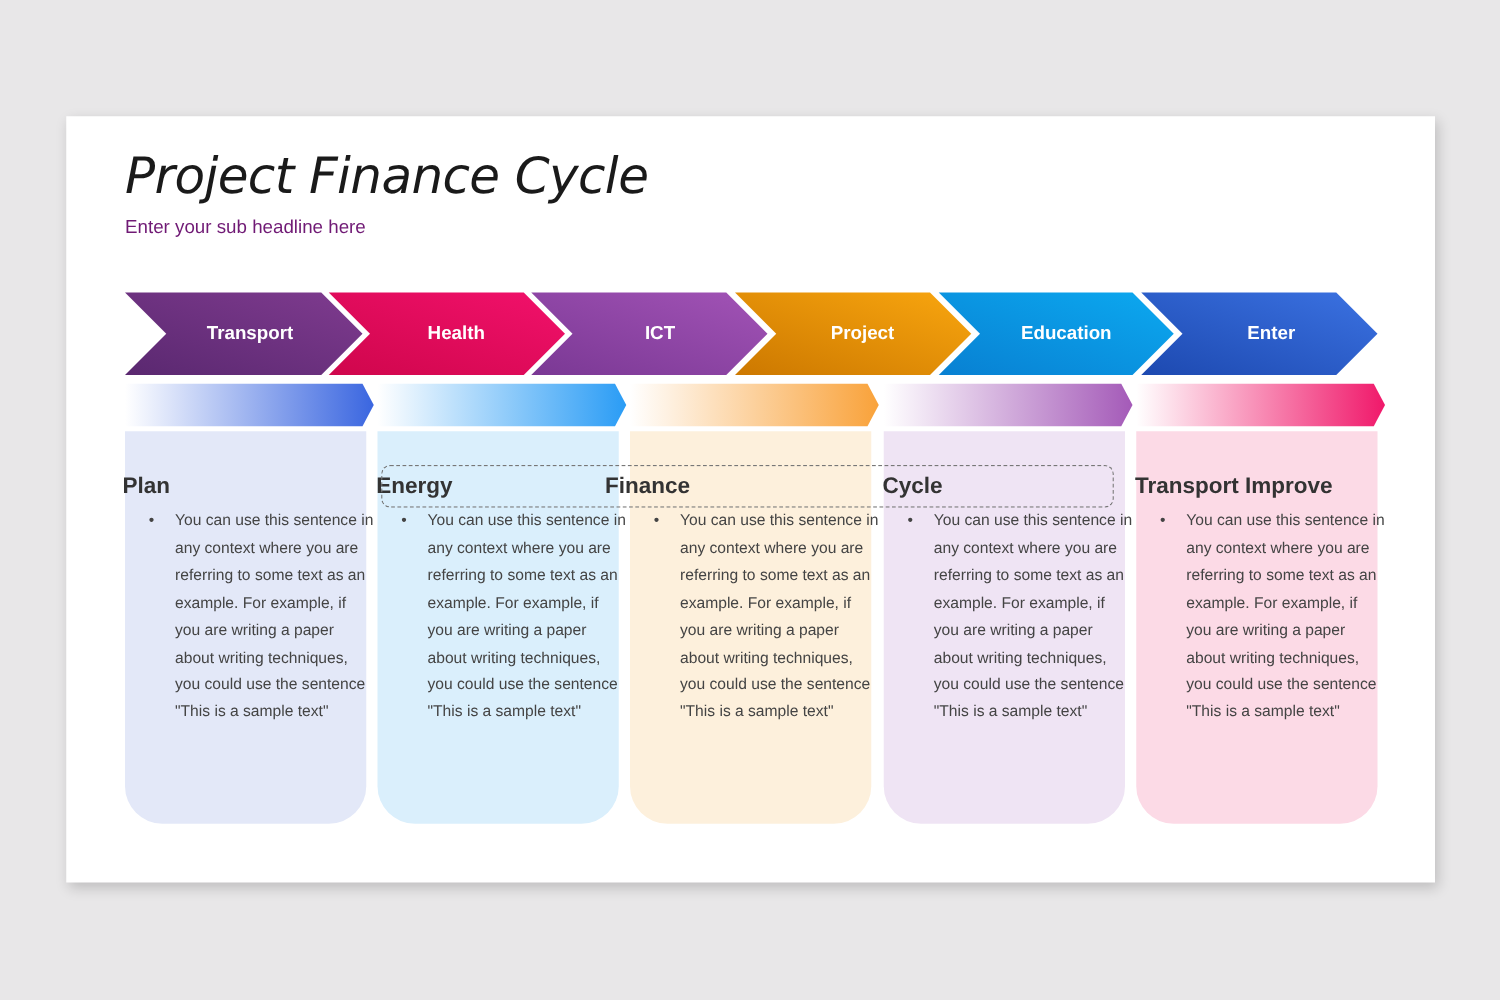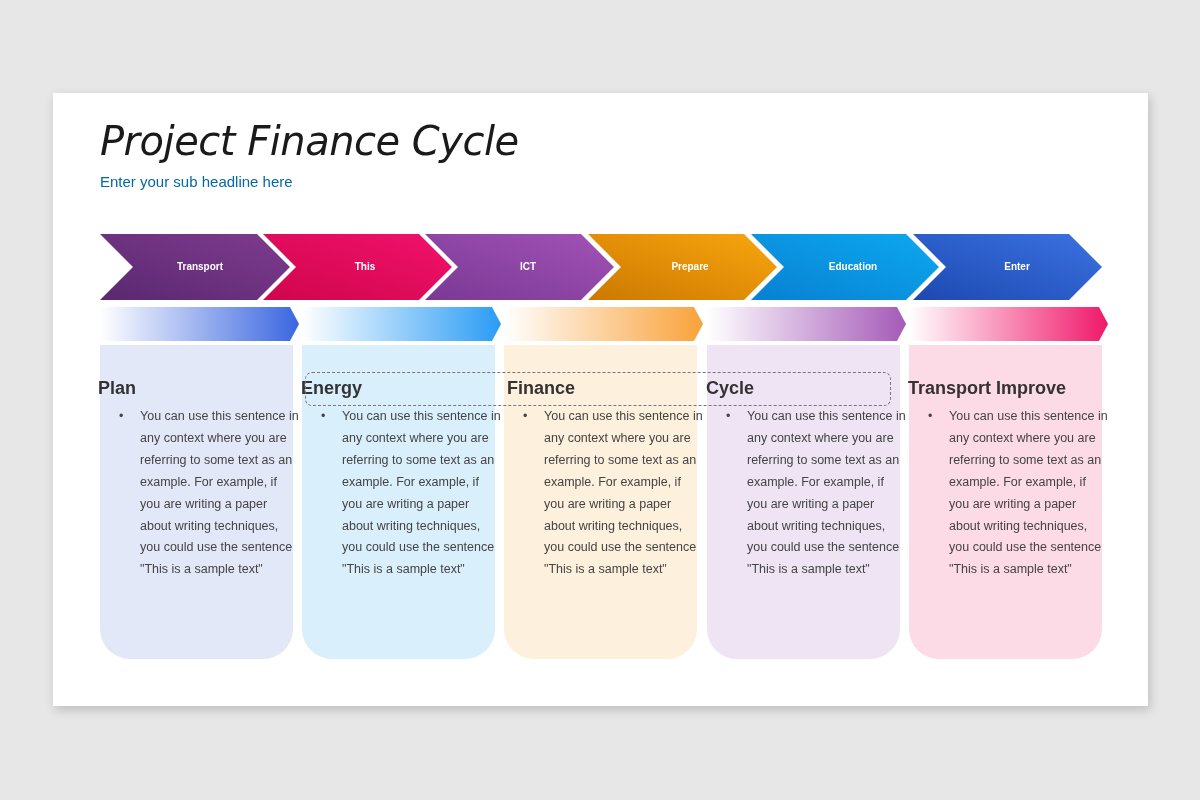--- a/index.html
+++ b/index.html
@@ -1,21 +1,21 @@
 <!DOCTYPE html>
 <html><head>
 <meta charset="utf-8">
 <style>
   html, body { margin:0; padding:0; }
   body { width:1200px; height:800px; background:#e8e7e8; position:relative; overflow:hidden; font-family:"Liberation Sans", sans-serif; }
   .slide { position:absolute; left:53px; top:93px; width:1095px; height:613px; background:#ffffff; box-shadow:2px 4px 10px rgba(0,0,0,0.18); }
   .title { position:absolute; left:100px; top:118px; font-size:40px; color:#1a1a1a; font-family:"DejaVu Sans", sans-serif; font-weight:normal; letter-spacing:-0.5px; white-space:nowrap;font-style:italic; }
-  .subtitle { position:absolute; left:100px; top:173px; font-size:15px; color:#0369a1; white-space:nowrap; }
+  .subtitle { position:absolute; left:100px; top:173px; font-size:15px; color:#701a75; white-space:nowrap; }
   .chevrons { position:absolute; left:0; top:0; }
-  .chev-label { position:absolute; top:234px; height:54px; line-height:66px; color:#fff; font-weight:bold; font-size:10px; text-align:center; width:150px; }
+  .chev-label { position:absolute; top:234px; height:54px; line-height:66px; color:#fff; font-weight:bold; font-size:15px; text-align:center; width:150px; }
   .card { position:absolute; top:345px; width:193px; height:314px; border-radius:0 0 30px 30px; }
   .card-title { position:absolute; top:378px; width:193px; text-align:left; font-weight:bold; font-size:18px; color:#333; white-space:nowrap; }
   .card-body { position:absolute; top:406px; width:160px; font-size:12.5px; line-height:21.9px; color:#444; }
   .card-body .bullet { position:absolute; left:-21px; top:0; }
   .dashed { position:absolute; left:305px; top:372px; width:584px; height:32px; border:1.5px dashed #777; border-radius:7px; }
 </style>
 </head>
 <body>
 
 <div class="slide"></div>
@@ -80,35 +80,35 @@
   <polygon fill="url(#g5)" points="913,234 1069,234 1102,267 1069,300 913,300 946,267"></polygon>
 
   <polygon fill="url(#b0)" points="100,307 290,307 299,324 290,341 100,341"></polygon>
   <polygon fill="url(#b1)" points="302,307 492,307 501,324 492,341 302,341"></polygon>
   <polygon fill="url(#b2)" points="504,307 694,307 703,324 694,341 504,341"></polygon>
   <polygon fill="url(#b3)" points="707,307 897,307 906,324 897,341 707,341"></polygon>
   <polygon fill="url(#b4)" points="909,307 1099,307 1108,324 1099,341 909,341"></polygon>
 </svg>
 
 <div class="chev-label" style="left:125px">Transport</div>
-<div class="chev-label" style="left:290px">This</div>
+<div class="chev-label" style="left:290px">Health</div>
 <div class="chev-label" style="left:453px">ICT</div>
-<div class="chev-label" style="left:615px">Prepare</div>
+<div class="chev-label" style="left:615px">Project</div>
 <div class="chev-label" style="left:778px">Education</div>
 <div class="chev-label" style="left:942px">Enter</div>
 
 <div class="card" style="left:100px; background:#e3e8f8"></div>
 <div class="card" style="left:302px; background:#daeffc"></div>
 <div class="card" style="left:504px; background:#fdf0dc"></div>
 <div class="card" style="left:707px; background:#efe4f4"></div>
 <div class="card" style="left:909px; background:#fcdae6"></div>
 
 <div class="card-title" style="left:98px">Plan</div>
 <div class="card-title" style="left:301px">Energy</div>
-<div class="card-title" style="left:507px">Finance</div>
+<div class="card-title" style="left:484px">Finance</div>
 <div class="card-title" style="left:706px">Cycle</div>
 <div class="card-title" style="left:908px">Transport Improve</div>
 
 <div class="card-body" style="left:140px">
   <span class="bullet">•</span>
   <span>You can use this sentence  in any context where you are referring to some text  as an example. For example, if you are writing a paper about writing techniques,  you could use the sentence  "This is a sample text"</span>
 </div>
 <div class="card-body" style="left:342px">
   <span class="bullet">•</span>
   <span>You can use this sentence  in any context where you are referring to some text  as an example. For example, if you are writing a paper about writing techniques,  you could use the sentence  "This is a sample text"</span>

